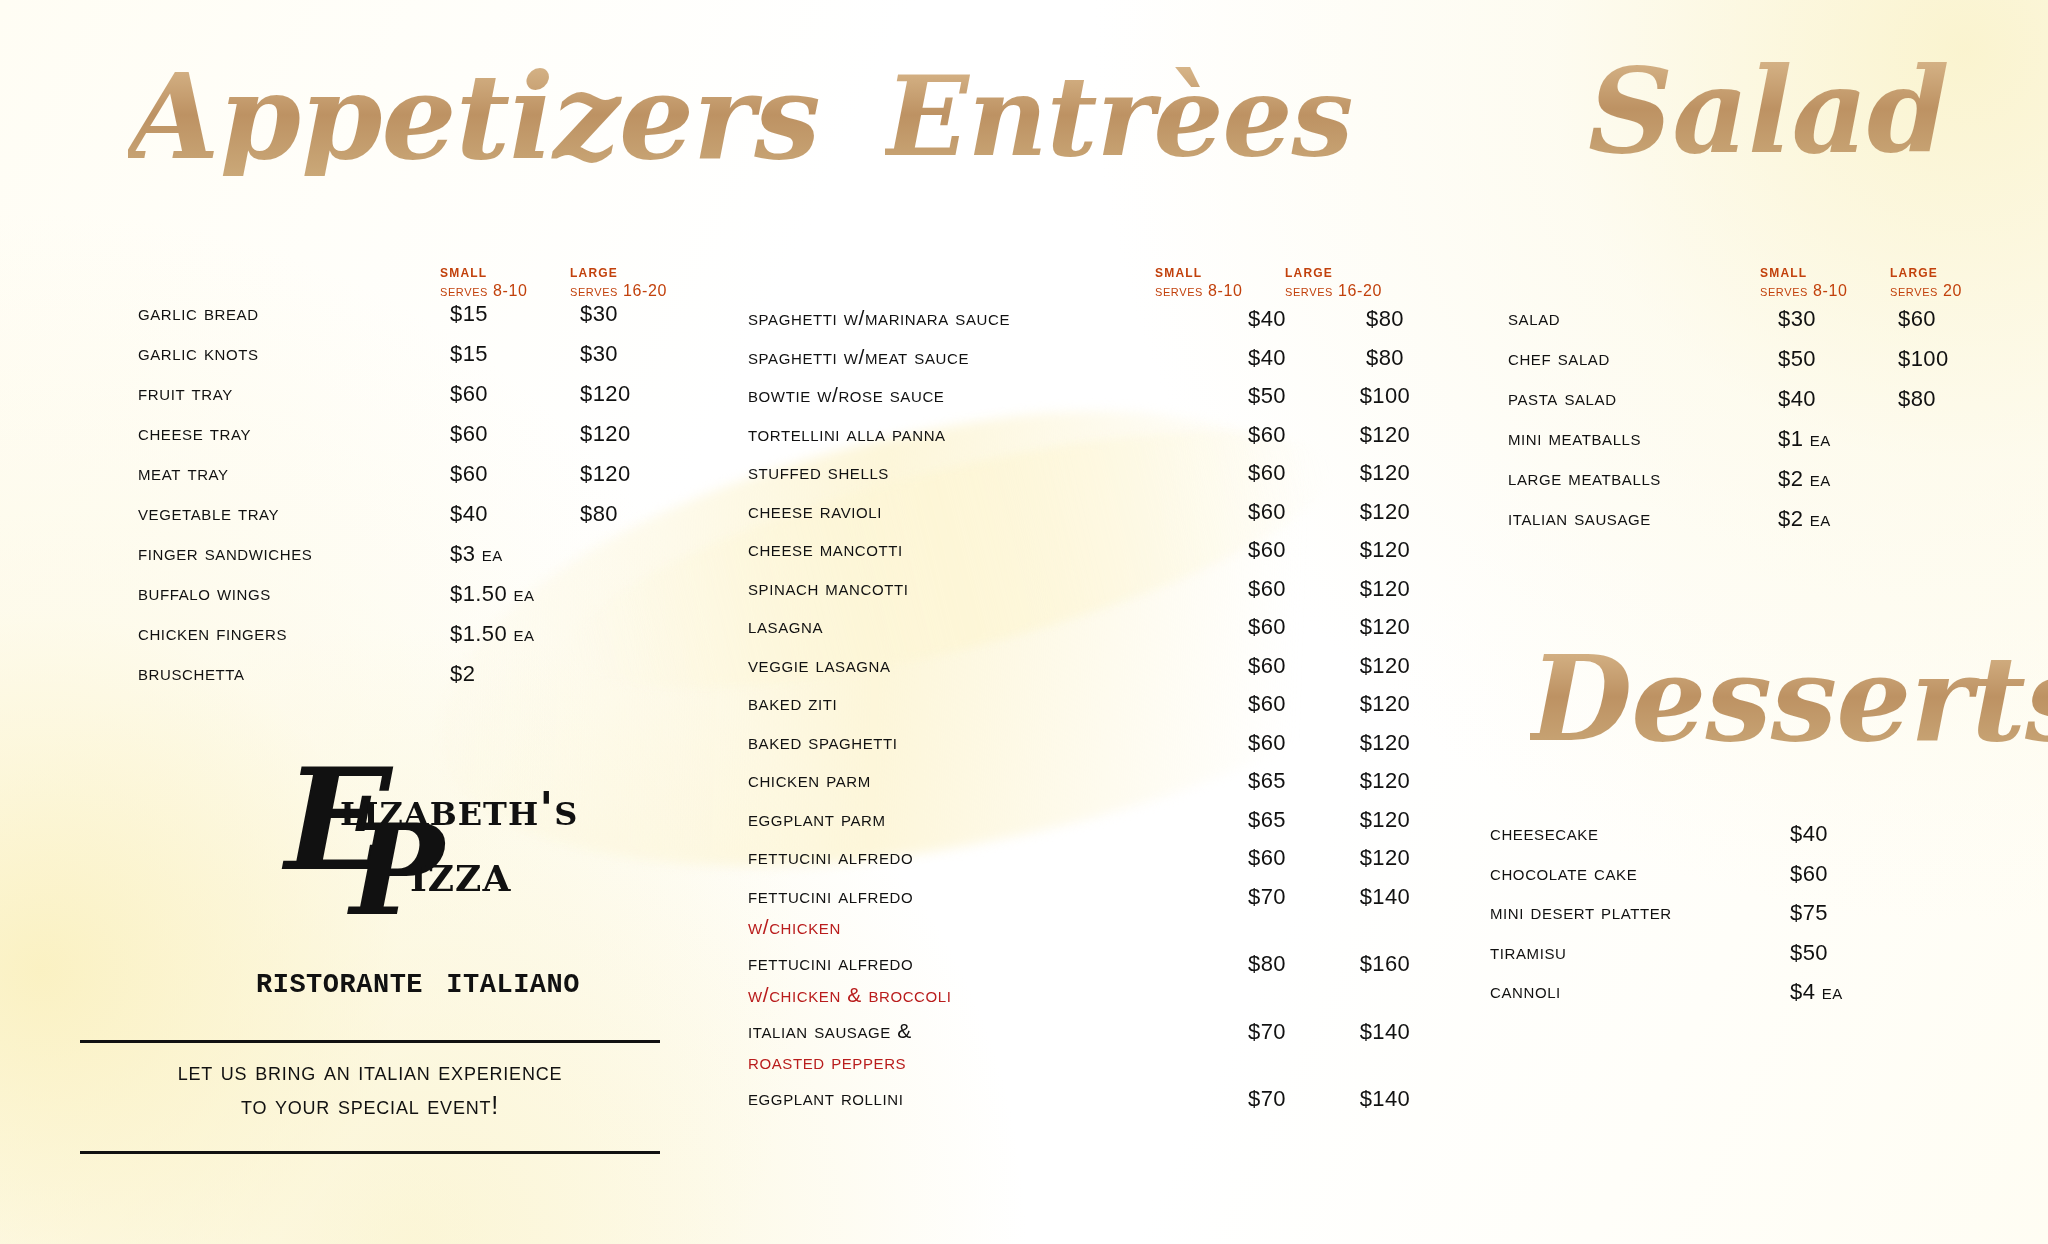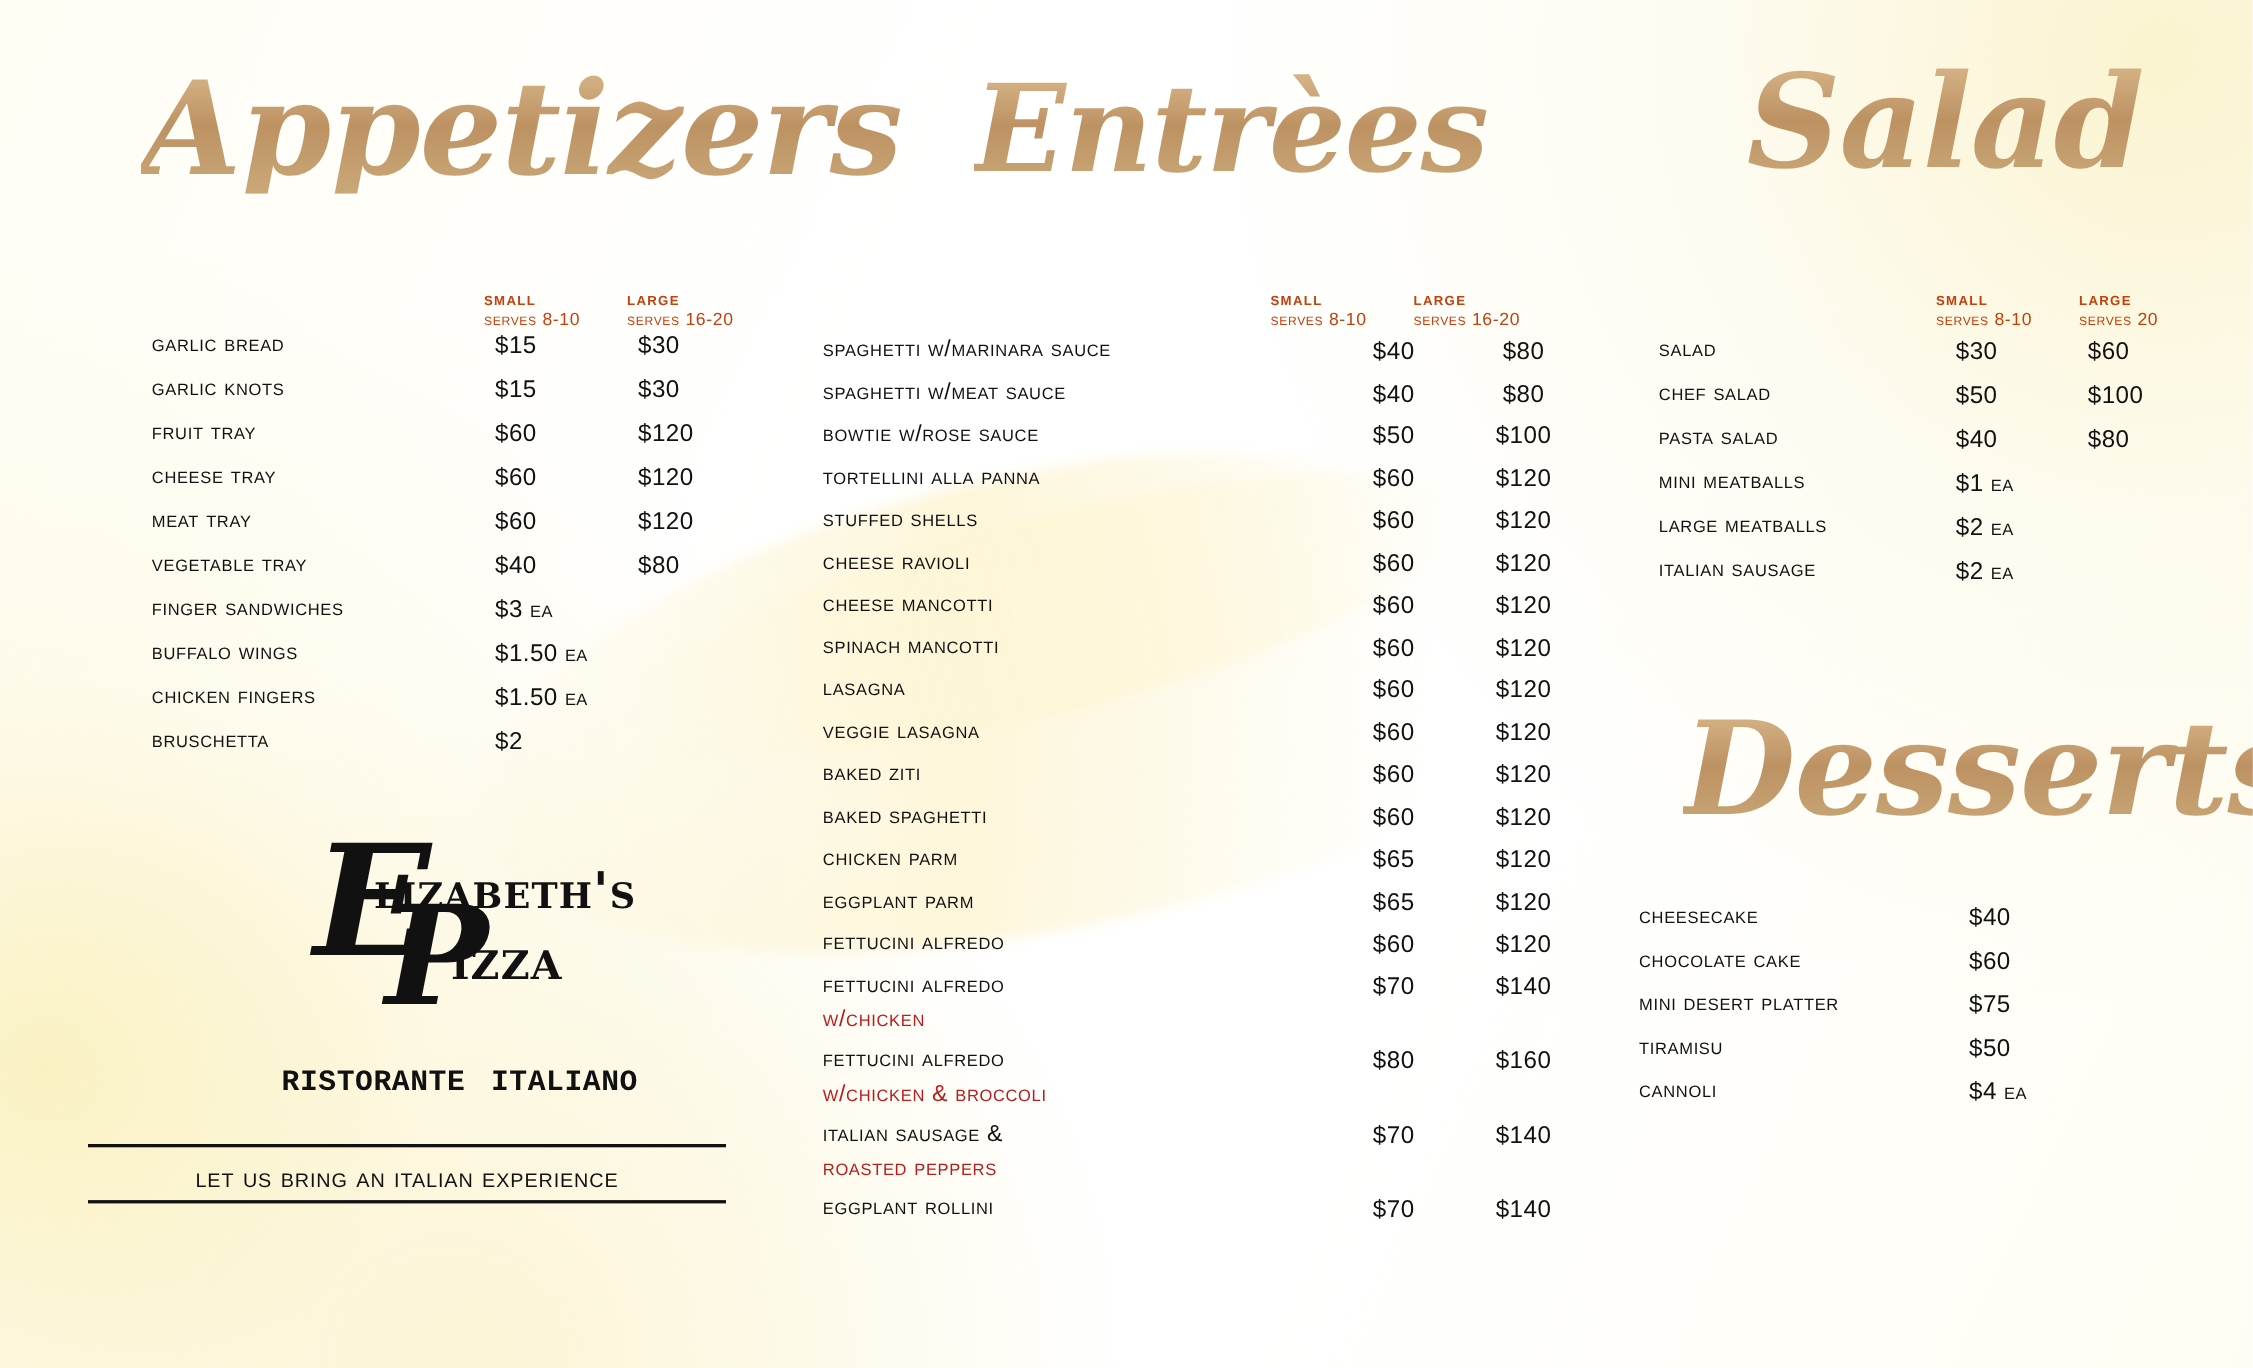--- a/index.html
+++ b/index.html
@@ -242,21 +242,21 @@
     width: 100%;
     margin: 0 auto;
   }
   #tagline .tl-text {
     font-size: 25px;
     letter-spacing: 0.8px;
     font-variant: small-caps;
     text-transform: lowercase;
     color: #111;
     line-height: 1.35;
-    padding: 12px 4px 2px 4px;
+    padding: 12px 4px 28px 4px;
   }
 </style>
 </head>
 <body>
 
 <div class="bg"></div>
 <div class="swoosh swoosh-1"></div>
 <div class="swoosh swoosh-2"></div>
 
 <div class="page">
@@ -514,17 +514,18 @@
     <span class="logo-eliz">lizabeth's</span>
     <span class="logo-p">P</span>
     <span class="logo-pizza">izza</span>
     <div class="logo-risto">Ristorante Italiano</div>
   </div>
 
   <div id="tagline">
     <div class="rule"></div>
     <div class="tl-text">
       <div>Let us bring an Italian experience</div>
+      <div>to your special event!</div>
     </div>
     <div class="rule"></div>
   </div>
 
 </div>
 
 </body></html>

